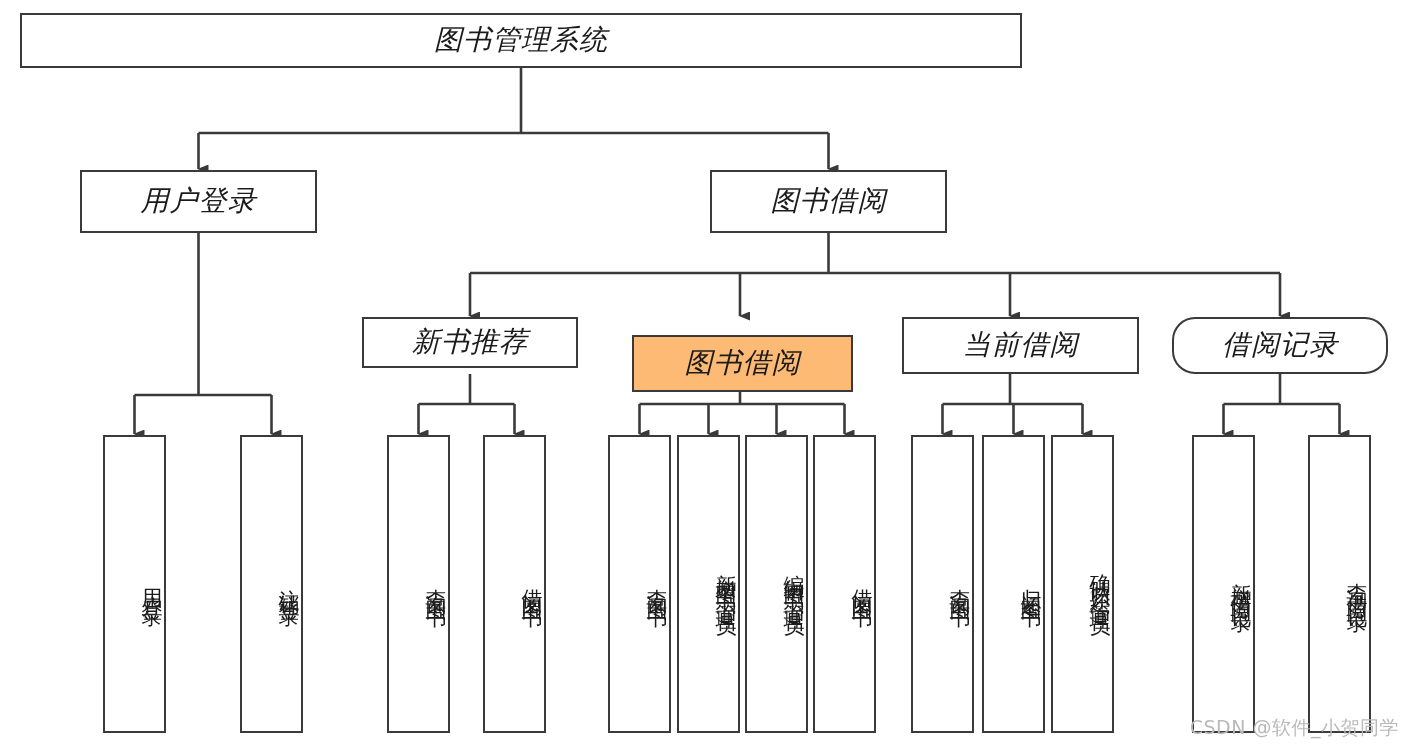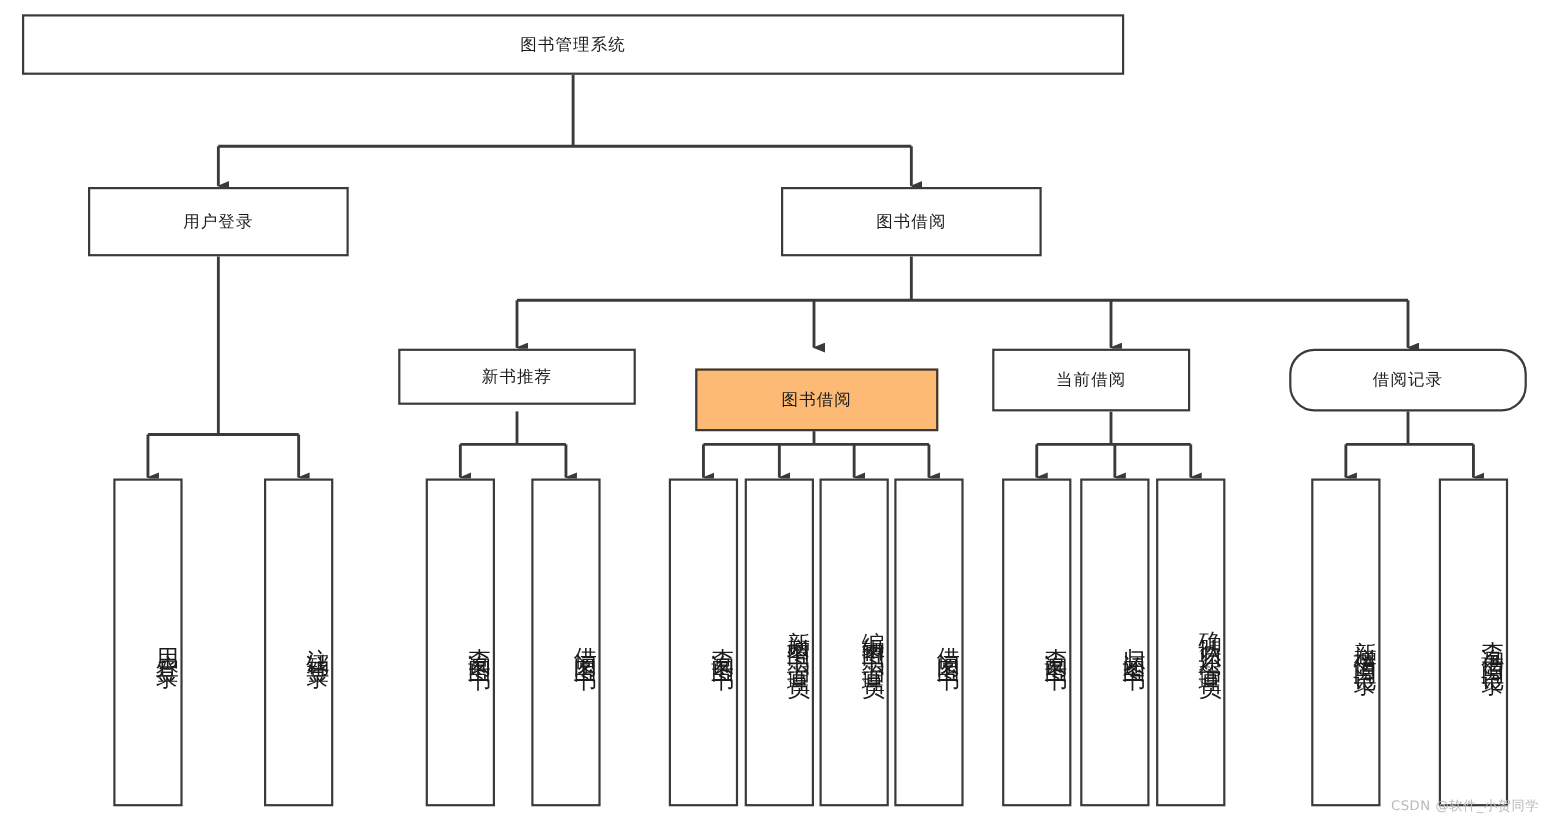--- a/index.html
+++ b/index.html
@@ -28,23 +28,24 @@
     position: absolute;
     box-sizing: border-box;
     background: #ffffff;
     border: 2px solid #3a3a3a;
     display: flex;
     align-items: center;
     justify-content: center;
     color: #1b1b1b;
   }
   .node.horiz {
-    font-size: 15px;
+    font-size: 28px;
     letter-spacing: 1px;
     line-height: 1.1;
+    font-style: italic;
   }
   .node.vert {
     writing-mode: vertical-rl;
     text-orientation: upright;
     font-size: 21px;
     letter-spacing: 6px;
     line-height: 1.15;
     padding-top: 6px;
     padding-bottom: 6px;
     align-items: flex-start;
@@ -54,21 +55,21 @@
     display: block;
     white-space: pre;
   }
   .node.vert .node-label {
     white-space: nowrap;
   }
   #watermark {
     position: absolute;
     right: 6px;
     bottom: 6px;
-    font-size: 12px;
+    font-size: 19px;
     color: #b9b9b9;
     letter-spacing: 0.5px;
     user-select: none;
     white-space: nowrap;
   }
 </style>
 </head>
 <body>
 
 <div id="canvas">
@@ -125,21 +126,21 @@
       </div>
       <div class="node horiz" style="left: 710px; top: 170px; width: 237px; height: 63px; border-color: rgb(58, 58, 58); background: rgb(255, 255, 255); color: rgb(27, 27, 27);">
         <span class="node-label">图书借阅</span>
       </div>
       <div class="node horiz" style="left: 362px; top: 317px; width: 216px; height: 51px; border-color: rgb(58, 58, 58); background: rgb(255, 255, 255); color: rgb(27, 27, 27);">
         <span class="node-label">新书推荐</span>
       </div>
       <div class="node horiz" style="left: 632px; top: 335px; width: 221px; height: 57px; border-color: rgb(58, 58, 58); background: #fdba74; color: rgb(27, 27, 27);">
         <span class="node-label">图书借阅</span>
       </div>
-      <div class="node horiz" style="left: 902px; top: 317px; width: 180px; height: 57px; border-color: rgb(58, 58, 58); background: rgb(255, 255, 255); color: rgb(27, 27, 27);">
+      <div class="node horiz" style="left: 902px; top: 317px; width: 237px; height: 57px; border-color: rgb(58, 58, 58); background: rgb(255, 255, 255); color: rgb(27, 27, 27);">
         <span class="node-label">当前借阅</span>
       </div>
       <div class="node horiz" style="left: 1172px; top: 317px; width: 216px; height: 57px; border-color: rgb(58, 58, 58); background: rgb(255, 255, 255); color: rgb(27, 27, 27); border-radius: 23px;">
         <span class="node-label">借阅记录</span>
       </div>
       <div class="node vert" style="left: 103px; top: 435px; width: 63px; height: 298px; border-color: rgb(58, 58, 58); background: rgb(255, 255, 255); color: rgb(27, 27, 27);">
         <span class="node-label">用户登录</span>
       </div>
       <div class="node vert" style="left: 240px; top: 435px; width: 63px; height: 298px; border-color: rgb(58, 58, 58); background: rgb(255, 255, 255); color: rgb(27, 27, 27);">
         <span class="node-label">注销登录</span>

